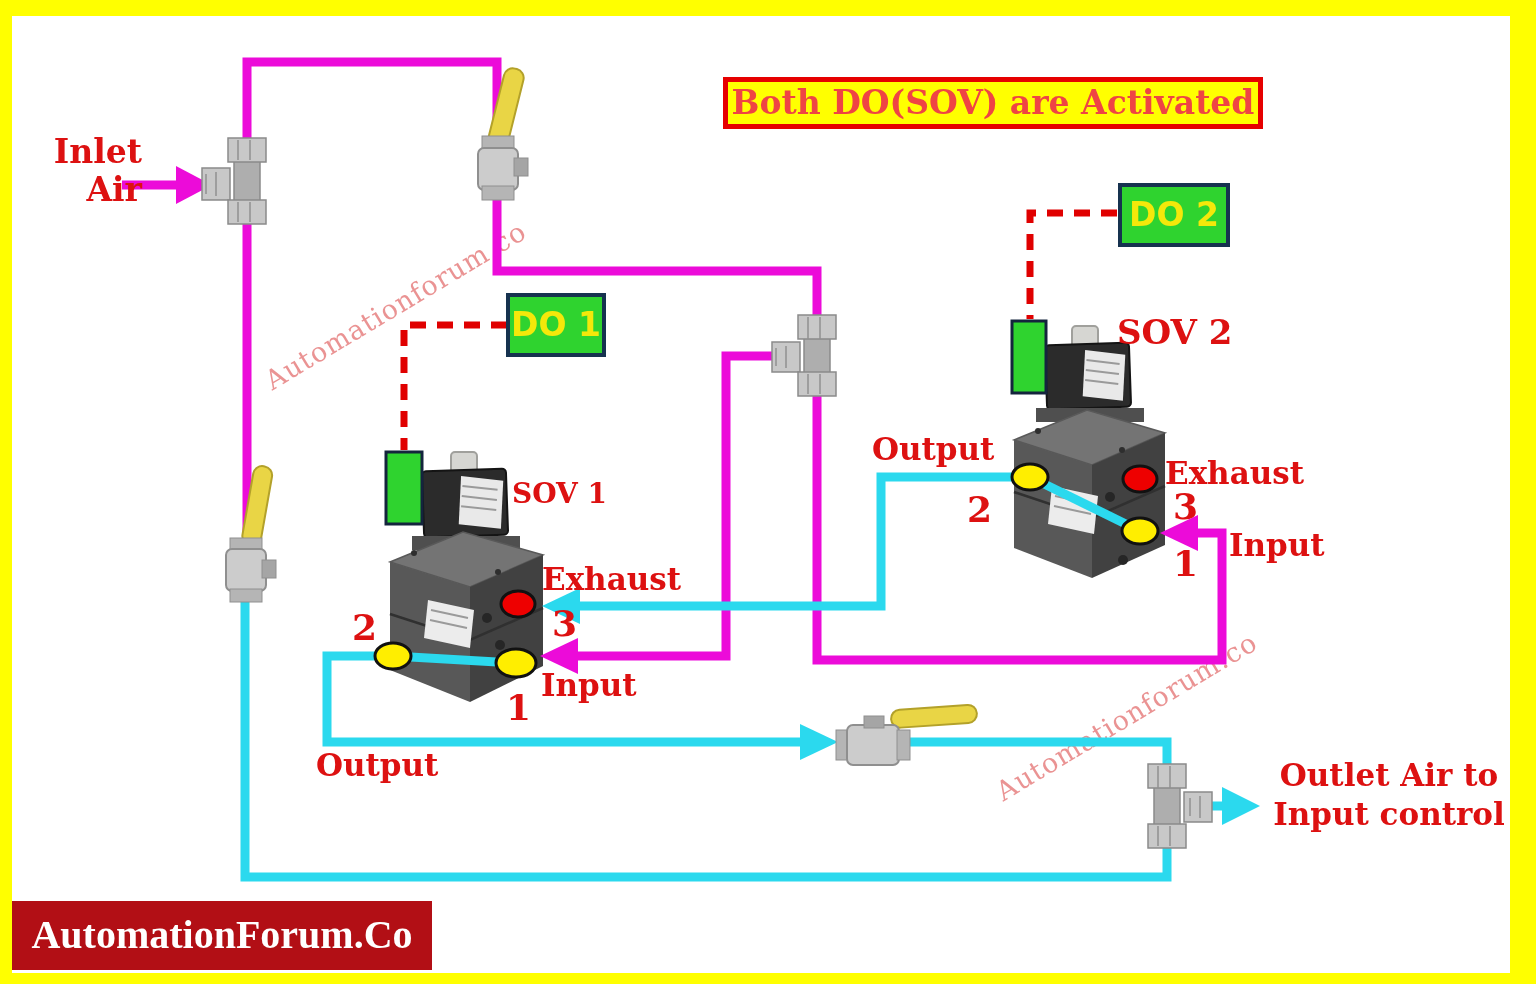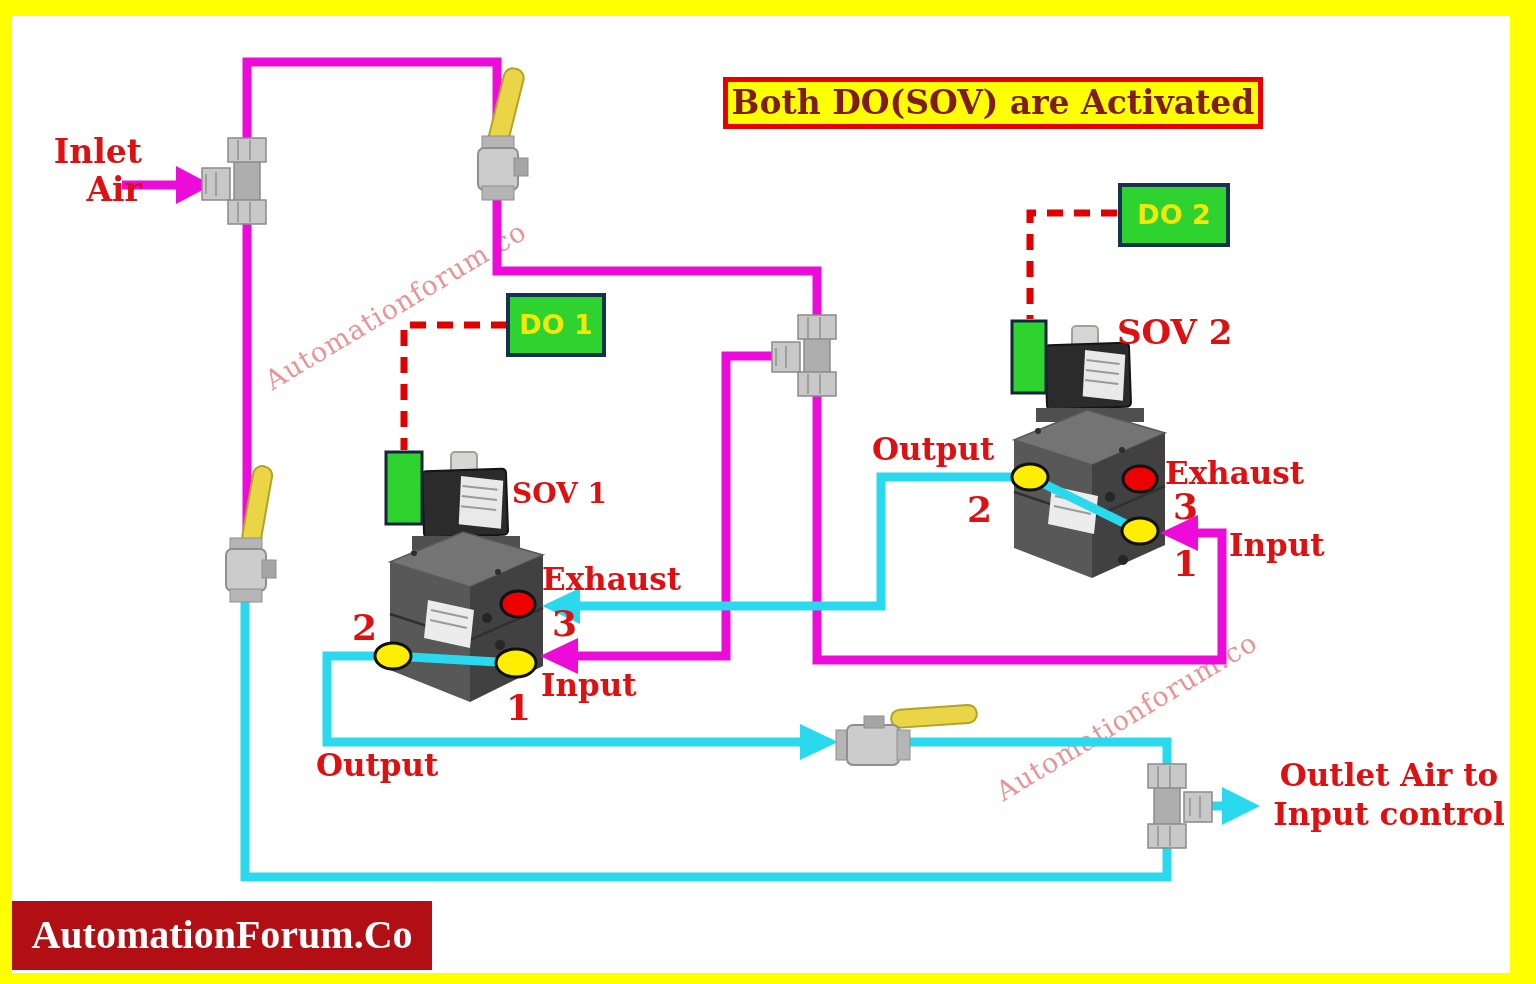--- a/index.html
+++ b/index.html
@@ -16,25 +16,25 @@
   .lbl{position:absolute;color:#DD1111;font-weight:bold;z-index:30;white-space:nowrap;}
   .watermark{
     position:absolute;z-index:5;color:rgba(221,80,80,0.62);
     font-size:27px;font-style:normal;transform:rotate(-31deg);transform-origin:center;
     white-space:nowrap;letter-spacing:1px;
   }
   #piping{position:absolute;left:0;top:0;z-index:10;}
   #title-box{
     position:absolute;left:723px;top:77px;width:540px;height:52px;z-index:30;
     background:#FFFF00;border:5px solid #E60000;box-sizing:border-box;
-    color:#7f1d1d;font-weight:bold;font-size:33px;text-align:center;line-height:42px;
+    color:#ef4444;font-weight:bold;font-size:33px;text-align:center;line-height:42px;
   }
   .do-box{
     position:absolute;z-index:30;background:#2FD32F;border:4px solid #16324F;box-sizing:border-box;
-    color:#F4E80A;font-weight:bold;font-size:27px;text-align:center;
+    color:#F4E80A;font-weight:bold;font-size:33px;text-align:center;
     font-family:"DejaVu Sans","Liberation Sans",sans-serif;
   }
   #do1-box{left:506px;top:293px;width:100px;height:64px;line-height:56px;}
   #do2-box{left:1118px;top:183px;width:112px;height:64px;line-height:56px;}
   #footer-bar{
     position:absolute;left:12px;top:901px;width:420px;height:69px;z-index:40;
     background:#B20F15;color:#FFFFFF;font-weight:bold;font-size:40px;
     font-family:"Liberation Serif",serif;line-height:67px;text-align:center;
   }
   .num{font-size:36px;}

